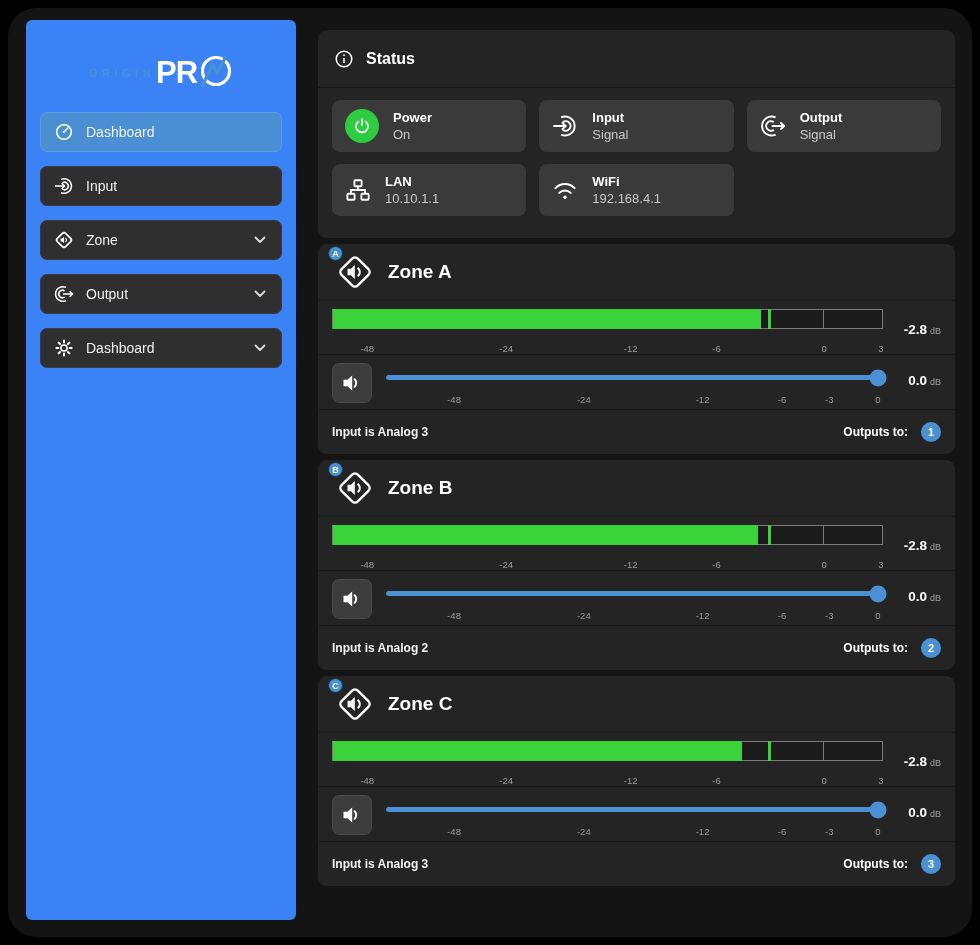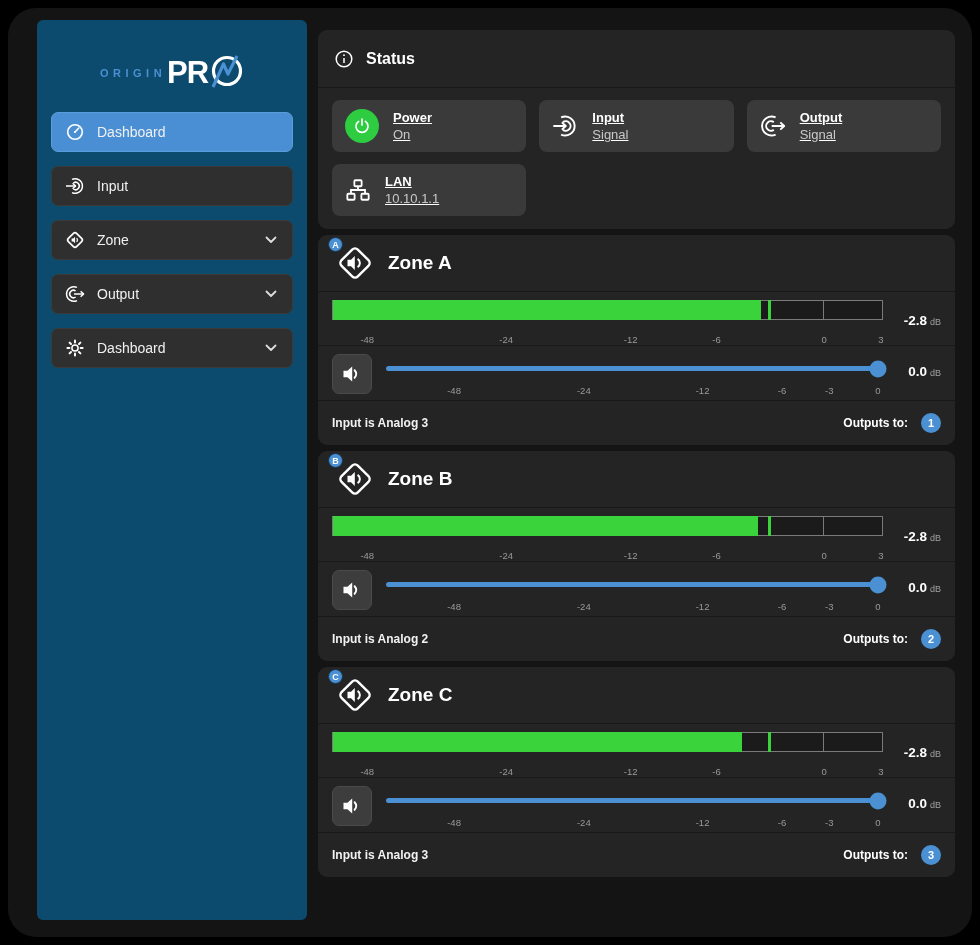--- a/index.html
+++ b/index.html
@@ -2,40 +2,40 @@
 <html><head>
 <meta charset="utf-8">
 <style>
   * { margin:0; padding:0; box-sizing:border-box; }
   html,body { width:980px; height:945px; background:#000; overflow:hidden;
               font-family:"Liberation Sans", sans-serif; color:#fff; }
   .shell { position:absolute; left:8px; top:8px; width:964px; height:929px;
            background:#141414; border-radius:28px; }
 
   
-  .sidebar { position:absolute; left:29px; top:12px; width:270px; height:900px;
-             background:#0c4a6e; border-radius:6px; padding:14px; }
+  .sidebar { position:absolute; left:18px; top:12px; width:270px; height:900px;
+             background:#3b82f6; border-radius:6px; padding:14px; }
   .logo-wrap { height:78px; display:flex; align-items:center; justify-content:center; }
   .nav-item { display:flex; align-items:center; gap:12px; height:40px;
               background:#2f2f2f; border:1px solid #3a3a3a; border-radius:7px;
               padding:0 13px; margin-bottom:14px; cursor:pointer; }
   .nav-item .lbl { font-size:14px; font-weight:normal; color:#f0f0f0; flex:1; }
   .nav-item.active { background:#4a8fd4; border-color:#5b9cdc; }
   .nav-icon { width:20px; height:20px; flex:0 0 20px; display:block; }
   .chev { width:16px; height:16px; }
 
   
   .main { position:absolute; left:310px; top:22px; width:637px; }
   .panel { background:#242424; border-radius:9px; margin-bottom:6px; }
   .divider { height:1px; background:#191919; }
 
   
   .status-header { display:flex; align-items:center; gap:12px; padding:0 16px; height:57px; }
   .status-title { font-size:16px; font-weight:bold; }
-  .status-body { padding:12px 14px 13px 14px;text-decoration:underline; }
+  .status-body { padding:12px 14px 22px 14px; }
   .card-grid { display:grid; grid-template-columns:1fr 1fr 1fr; gap:12px 13px; }
   .card { background:#3a3a3a; border-radius:8px; height:52px; display:flex;
           align-items:center; gap:14px; padding:0 13px; }
   .card .texts { display:flex; flex-direction:column; gap:2px; }
   .card .name { font-size:13px; font-weight:bold; color:#fff; }
   .card .val  { font-size:13px; color:#c9c9c9; }
   .card-icon { width:26px; height:26px; flex:0 0 26px; }
   .power-circle { width:34px; height:34px; flex:0 0 34px; border-radius:50%;
                   background:#2ecc40; display:flex; align-items:center; justify-content:center; }
 
@@ -261,20 +261,29 @@
           </div>
           <div class="card">
             <svg class="card-icon" viewBox="0 0 20 20">
                 <use href="#i-lan"></use>
               </svg>
             <span class="texts">
               <span class="name">LAN</span>
               <span class="val">10.10.1.1</span>
             </span>
           </div>
+          <div class="card">
+            <svg class="card-icon" viewBox="0 0 20 20">
+                <use href="#i-wifi"></use>
+              </svg>
+            <span class="texts">
+              <span class="name">WiFi</span>
+              <span class="val">192.168.4.1</span>
+            </span>
+          </div>
           <div></div>
         </div>
       </div>
     </section>
 
     <section class="panel">
       <div class="zone-header">
         <span class="diamond-wrap">
           <span class="zone-badge">A</span>
           <svg width="42" height="42" viewBox="0 0 42 42">

